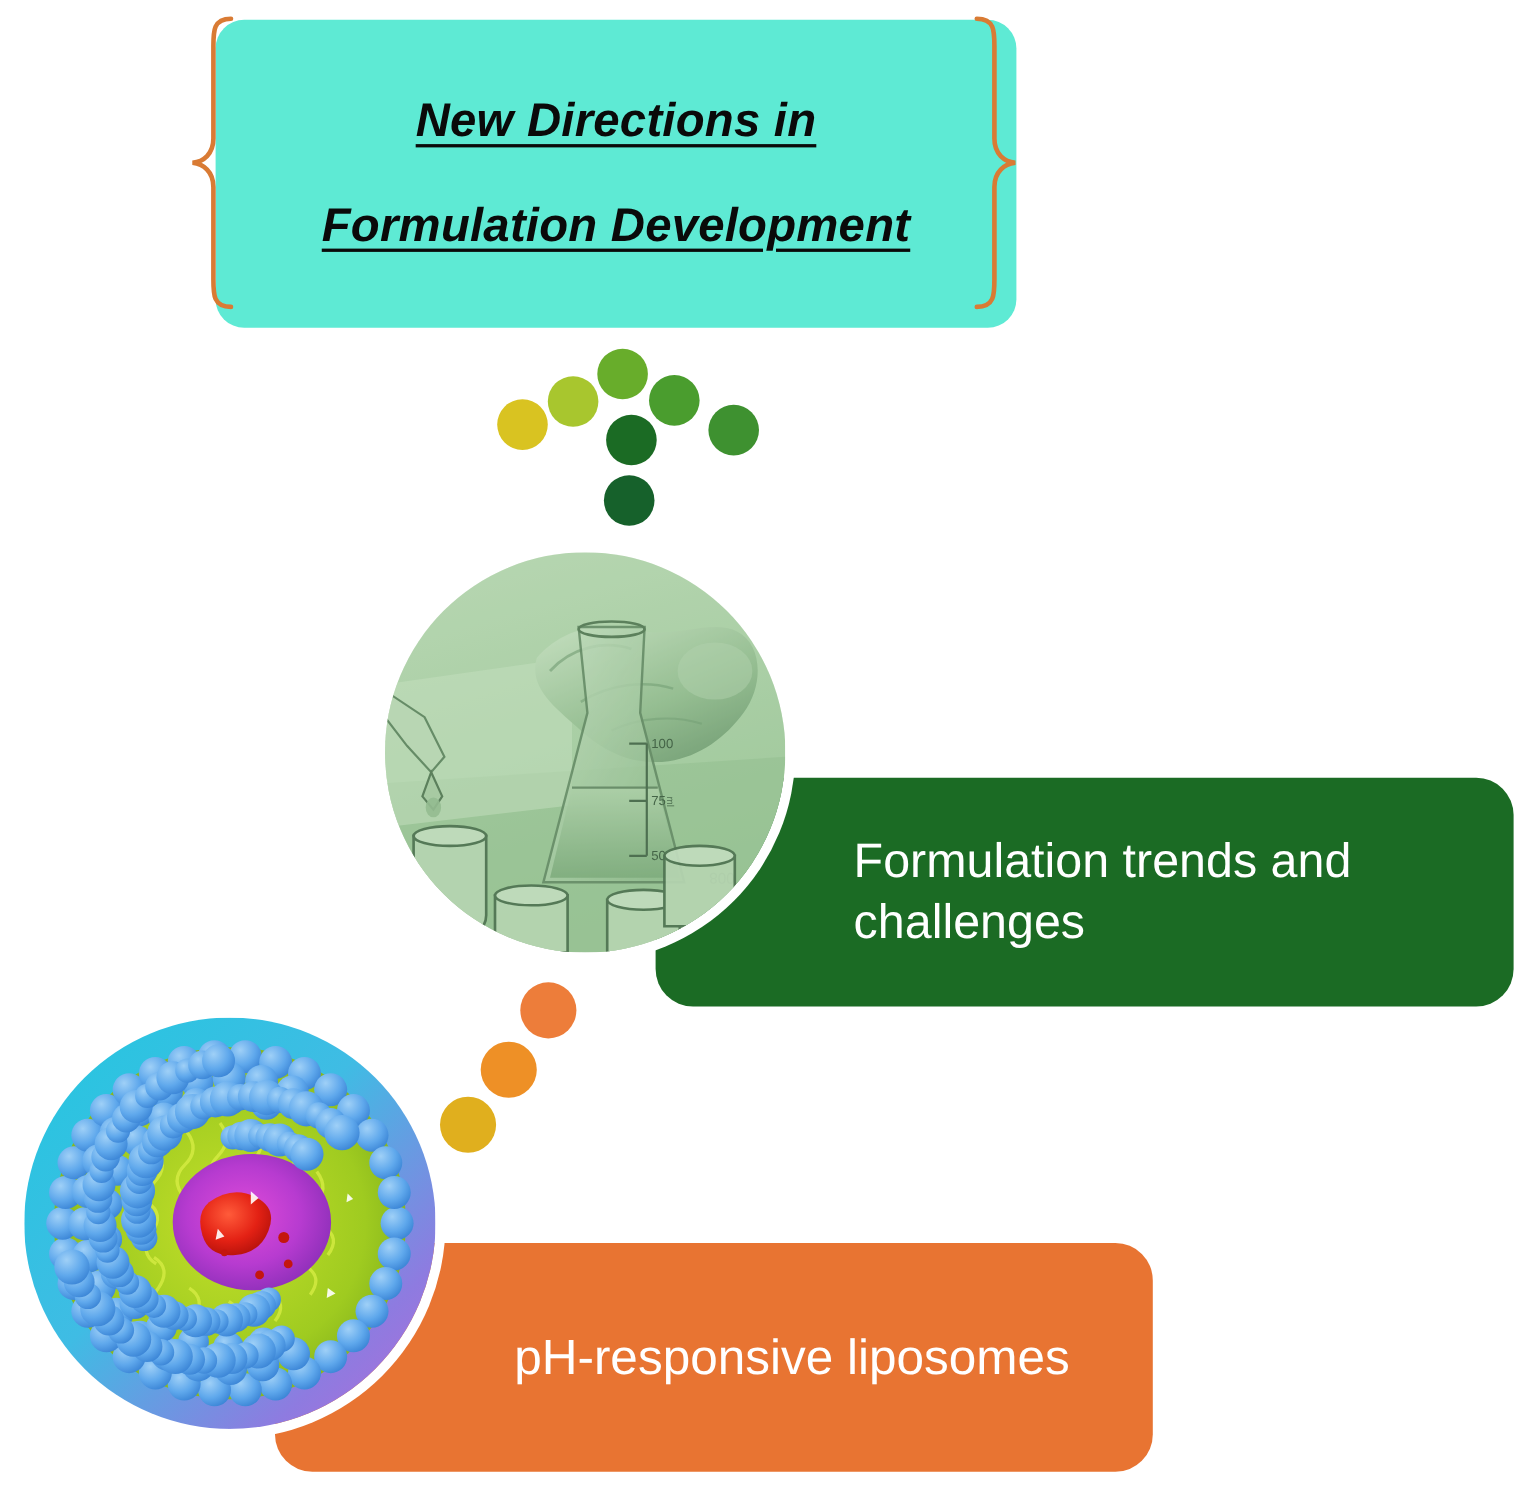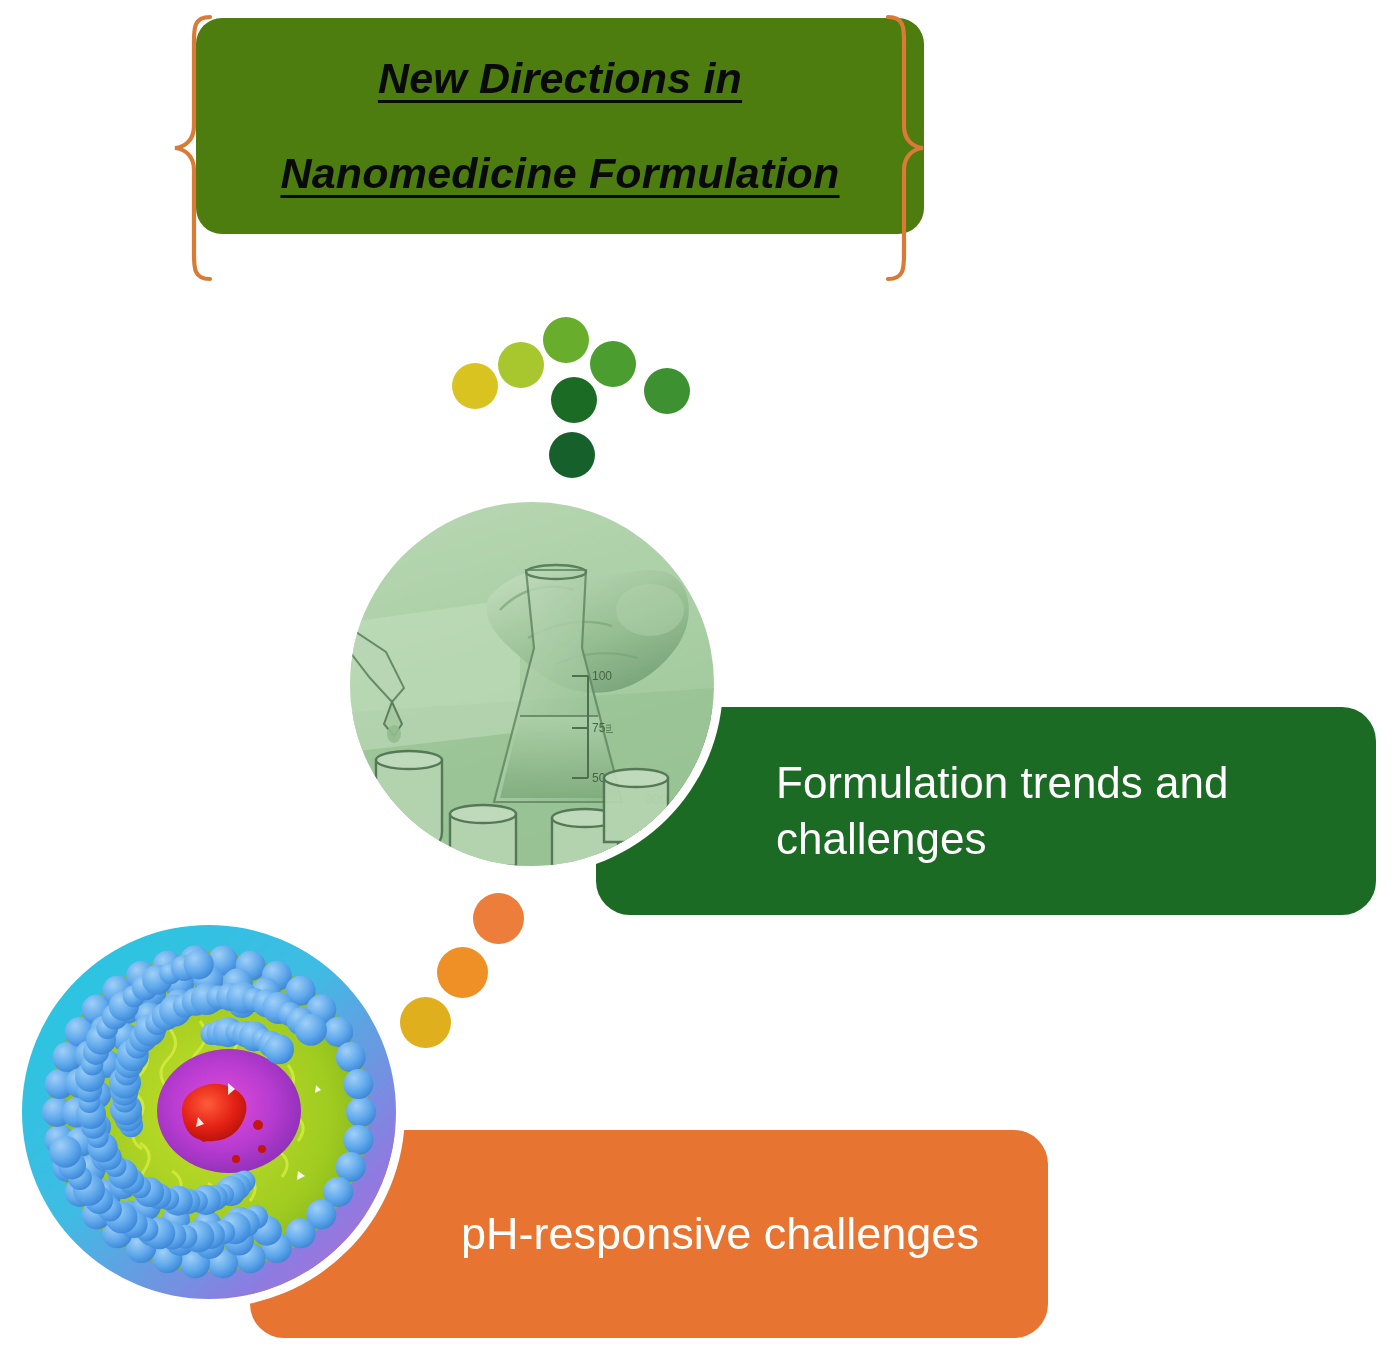--- a/index.html
+++ b/index.html
@@ -17,22 +17,22 @@
     background: #ffffff;
     overflow: hidden;
   }
 
   
   .title-card {
     position: absolute;
     left: 196px;
     top: 18px;
     width: 728px;
-    height: 216px;
-    background: #4d7c0f;
+    height: 280px;
+    background: #5eead4;
     border-radius: 26px;
     display: flex;
     flex-direction: column;
     align-items: center;
     justify-content: center;
     box-sizing: border-box;
     padding: 0 40px;
   }
   .title-line {
     font-family: "Liberation Sans", sans-serif;
@@ -135,21 +135,21 @@
   }
   .fill { position: absolute; inset: 0; }
 </style>
 </head>
 <body>
 
 <div id="stage">
 
   <div class="title-card">
     <div class="title-line l1">New Directions in</div>
-    <div class="title-line l2">Nanomedicine Formulation</div>
+    <div class="title-line l2">Formulation Development</div>
   </div>
 
   <svg class="brace left" viewBox="0 0 46 268">
     <path d="M38 3 C22 3 22 14 22 28 L22 112 C22 126 13 133 3 134 C13 135 22 142 22 156 L22 240 C22 254 22 265 38 265" fill="none" stroke="#D97B34" stroke-width="4.2" stroke-linecap="round"></path>
   </svg>
 
   <svg class="brace right" viewBox="0 0 46 268">
     <path d="M8 3 C24 3 24 14 24 28 L24 112 C24 126 33 133 43 134 C33 135 24 142 24 156 L24 240 C24 254 24 265 8 265" fill="none" stroke="#D97B34" stroke-width="4.2" stroke-linecap="round"></path>
   </svg>
 
@@ -164,21 +164,21 @@
       <div class="dot" style="left: 473px; top: 893px; width: 51px; height: 51px; background: rgb(237, 125, 58);"></div>
       <div class="dot" style="left: 437px; top: 947px; width: 51px; height: 51px; background: rgb(238, 144, 38);"></div>
       <div class="dot" style="left: 400px; top: 997px; width: 51px; height: 51px; background: rgb(224, 175, 30);"></div>
     </div>
 
   <div class="banner" id="banner-green">
     <div class="banner-text">Formulation trends and challenges</div>
   </div>
 
   <div class="banner" id="banner-orange">
-    <div class="banner-text">pH-responsive challenges</div>
+    <div class="banner-text">pH-responsive liposomes</div>
   </div>
 
   <div class="media-circle" id="photo-lab">
     <svg class="fill" viewBox="0 0 364 364" preserveAspectRatio="xMidYMid slice">
       <defs>
         <linearGradient id="benchG" x1="0" y1="0" x2="0.3" y2="1">
           <stop offset="0" stop-color="#CFE4C7"></stop>
           <stop offset="1" stop-color="#A9CDA4"></stop>
         </linearGradient>
         <linearGradient id="glassG" x1="0" y1="0" x2="1" y2="1">

